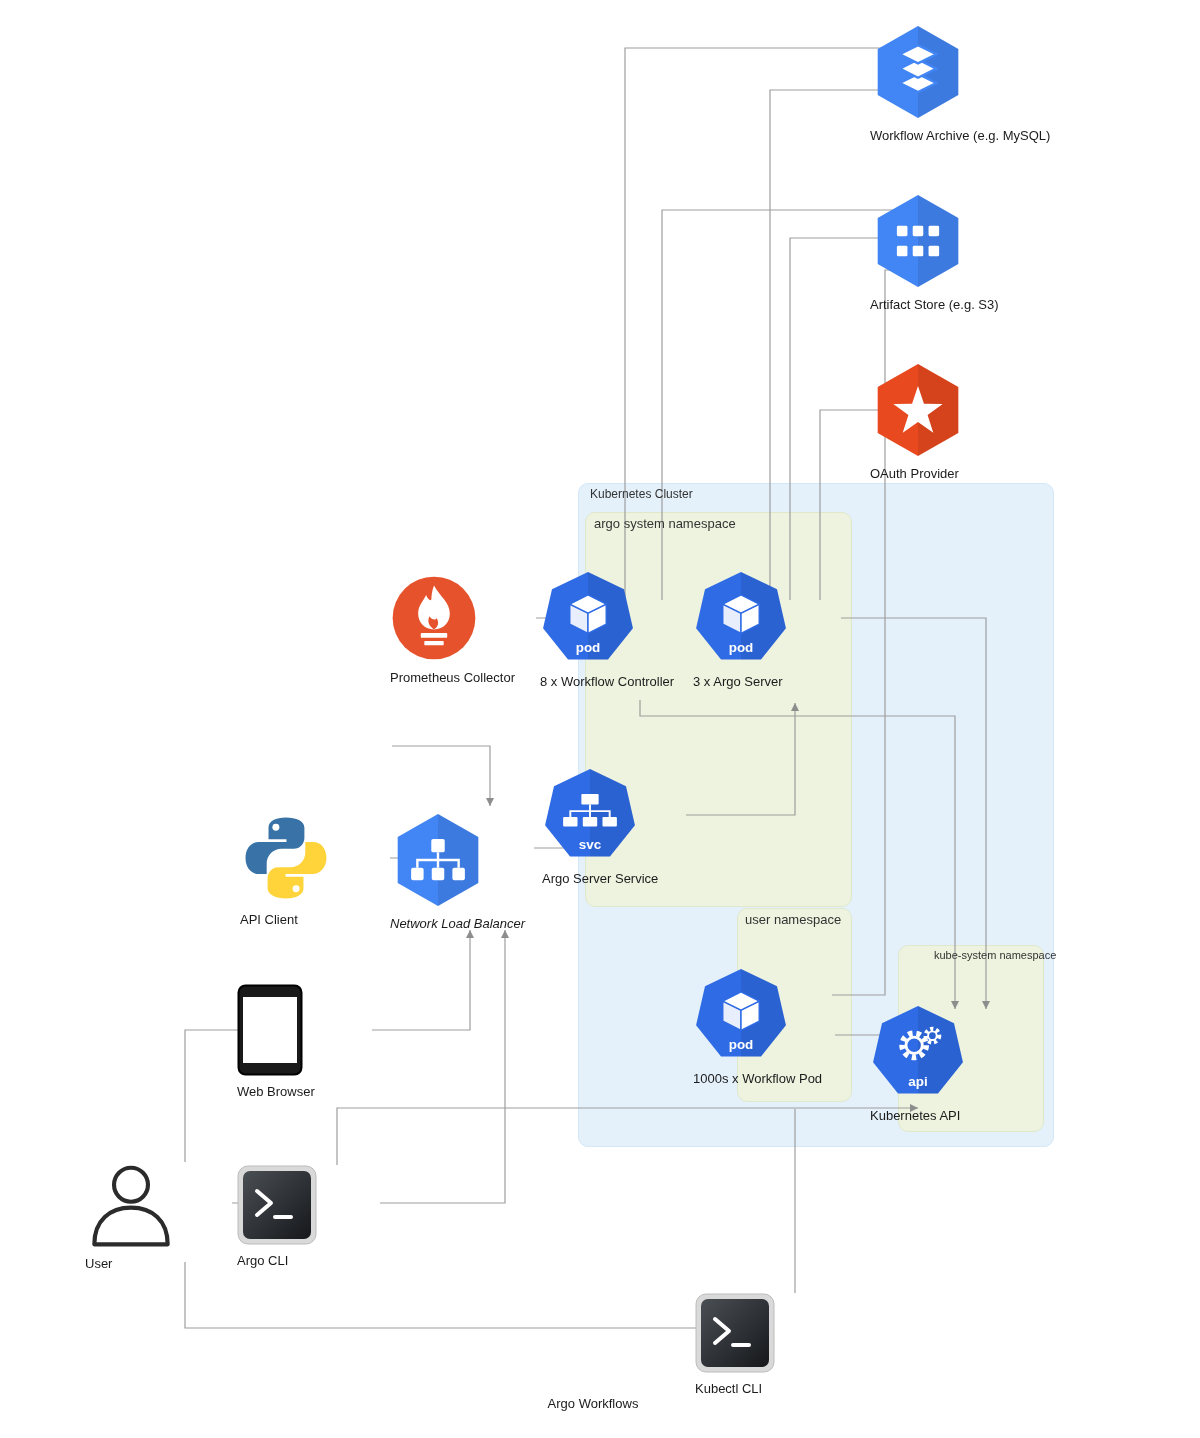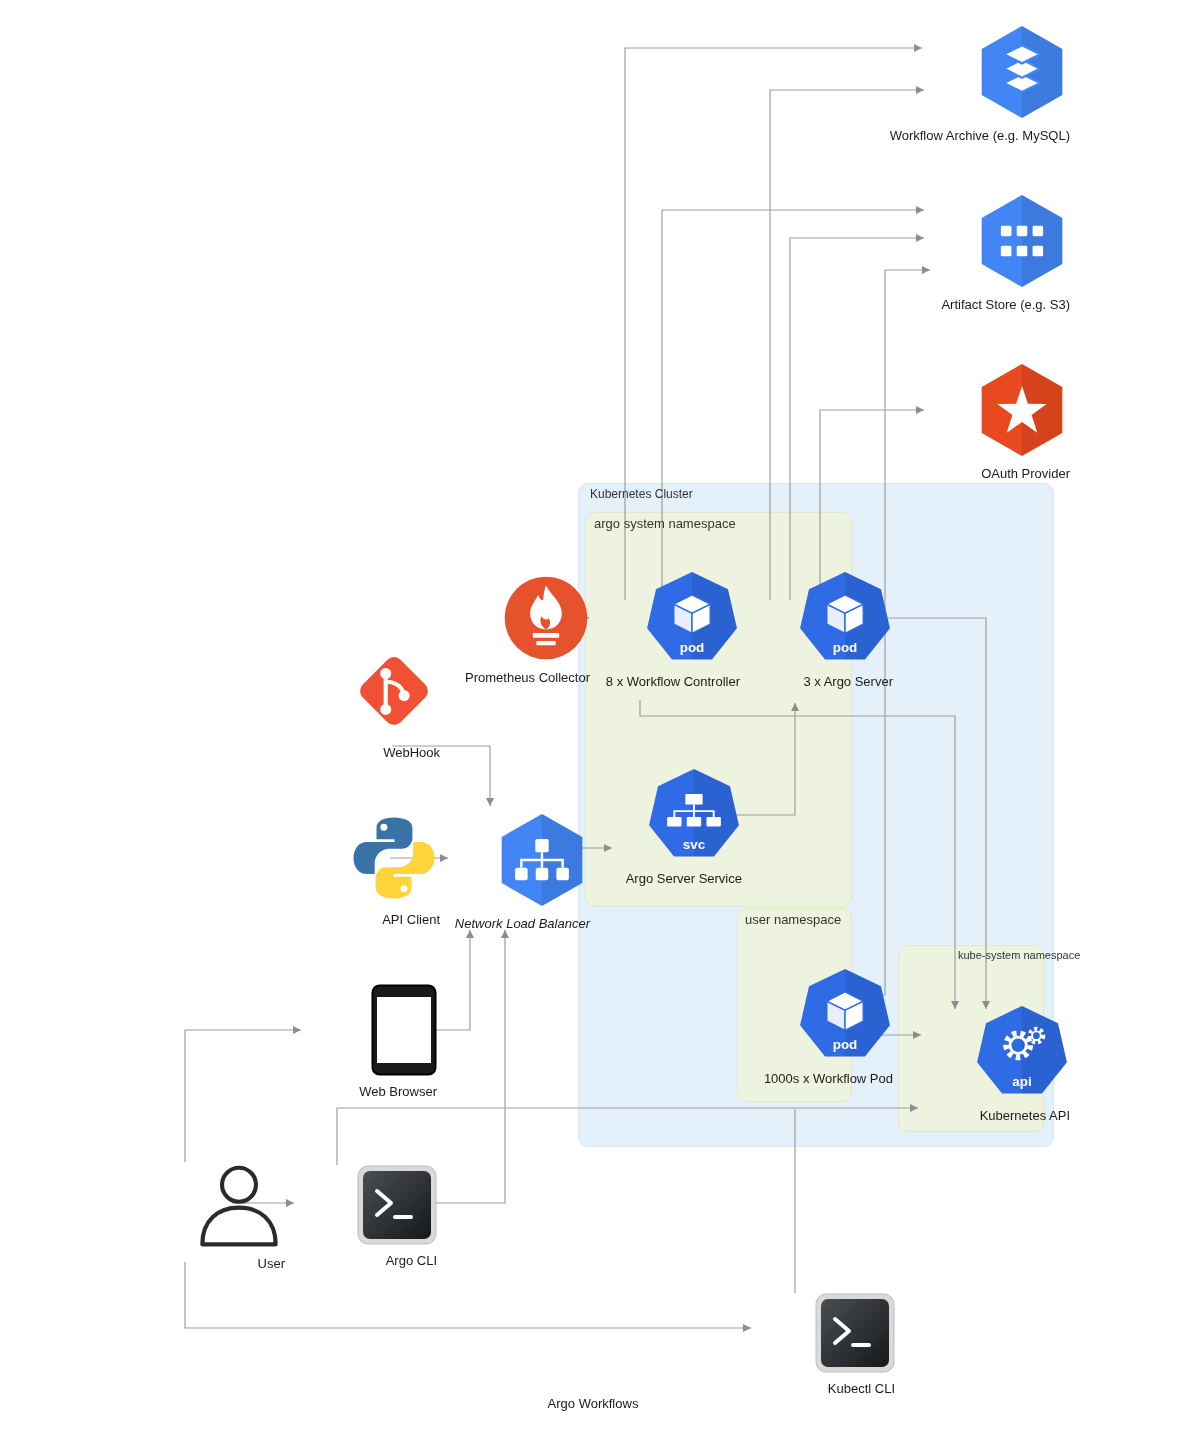--- a/index.html
+++ b/index.html
@@ -4,40 +4,40 @@
 <style>
   html,body{margin:0;padding:0;background:#fff;}
   body{font-family:"Liberation Sans",sans-serif;}
   .canvas{position:relative;width:1200px;height:1438px;background:#fff;overflow:hidden;}
   .container-box{position:absolute;border-radius:10px;z-index:1;}
   .cluster{background:#e4f1fb;border:1px solid #d4e7f6;}
   .namespace{background:#eef3df;border:1px solid #e0e8cb;}
   .container-label{position:absolute;font-size:13px;color:#333;z-index:6;white-space:nowrap;}
   .arrows{position:absolute;left:0;top:0;z-index:5;}
   .arrows polyline{fill:none;stroke:#9e9e9e;stroke-width:1.2px;}
-  .node{position:absolute;width:200px;display:flex;flex-direction:column;align-items:flex-end;z-index:10;}
+  .node{position:absolute;width:200px;display:flex;flex-direction:column;align-items:flex-start;z-index:10;}
   .nlabel{margin-top:8px;font-size:13px;color:#1b1b1b;text-align:center;line-height:1.25;white-space:nowrap;}
   .title{position:absolute;font-size:13px;color:#1b1b1b;z-index:10;width:200px;text-align:center;}
 </style>
 </head>
 <body>
 
 <div class="canvas">
 
   <div class="container-box cluster" style="left:578px;top:483px;width:474px;height:662px;"></div>
   <div class="container-label" style="left:590px;top:487px;font-size:12px;">Kubernetes Cluster</div>
 
   <div class="container-box namespace" style="left:585px;top:512px;width:265px;height:393px;"></div>
   <div class="container-label" style="left:594px;top:516px;">argo system namespace</div>
 
   <div class="container-box namespace" style="left:737px;top:908px;width:113px;height:192px;"></div>
   <div class="container-label" style="left:745px;top:912px;">user namespace</div>
 
   <div class="container-box namespace" style="left:898px;top:945px;width:144px;height:185px;"></div>
-  <div class="container-label" style="left:958px;top:949px;font-size:11px;">kube-system namespace</div>
+  <div class="container-label" style="left:934px;top:949px;font-size:11px;">kube-system namespace</div>
 
   <svg class="arrows" width="1200" height="1438" viewBox="0 0 1200 1438">
     <defs>
       <marker id="arr" markerWidth="9" markerHeight="8" refX="8" refY="4" orient="auto" markerUnits="userSpaceOnUse">
         <path d="M0 0 L8 4 L0 8 Z" fill="#8d8d8d"></path>
       </marker>
     </defs>
     <polyline points="625,600 625,48 922,48" marker-end="url(#arr)"></polyline>
     <polyline points="770,600 770,90 924,90" marker-end="url(#arr)"></polyline>
     <polyline points="662,600 662,210 924,210" marker-end="url(#arr)"></polyline>
@@ -101,35 +101,20 @@
 
   <div class="node" style="left:870px;top:362px;">
     <svg width="96" height="96" viewBox="0 0 100 100">
       <polygon points="50,2 92,26 92,74 50,98 8,74 8,26" fill="#e8491f"></polygon>
       <polygon points="50,2 92,26 92,74 50,98" fill="rgba(0,0,0,0.08)"></polygon>
       <polygon points="50,25 56.2,43.5 75.7,43.7 60,55.2 65.9,73.8 50,62.5 34.1,73.8 40,55.2 24.3,43.7 43.8,43.5" fill="#fff"></polygon>
     </svg>
     <div class="nlabel">OAuth Provider</div>
   </div>
 
-  <div class="node" style="left:240px;top:645px;">
-    <svg width="92" height="92" viewBox="0 0 100 100">
-      <rect x="21" y="21" width="58" height="58" rx="10" transform="rotate(45 50 50)" fill="#f05033"></rect>
-      <g stroke="#fff" stroke-width="4.5" fill="none" stroke-linecap="round">
-        <line x1="41" y1="32" x2="41" y2="70"></line>
-        <path d="M41 40 C50 40 58 44 60 52"></path>
-      </g>
-      <g fill="#fff">
-        <circle cx="41" cy="31" r="6"></circle>
-        <circle cx="41" cy="70" r="6"></circle>
-        <circle cx="61" cy="55" r="6"></circle>
-      </g>
-    </svg>
-    <div class="nlabel">WebHook</div>
-  </div>
 
   <div class="node" style="left:240px;top:812px;">
     <svg width="92" height="92" viewBox="0 0 100 100">
       <path fill="#3872a6" d="M50 6 C39 6 31 9.8 31 17 v12.5 h19.5 v3 H20.5 C12 32.5 6 39.8 6 50 c0 10.2 6 17.5 14.5 17.5 H29 V56 c0-8.8 7.2-16 16-16 h13.5 C65 40 70 34.6 70 28 V17 c0-7.2-9-11-20-11 z"></path>
       <circle cx="39" cy="16.5" r="3.8" fill="#fff"></circle>
       <path fill="#ffd43b" d="M50 94 C61 94 69 90.2 69 83 V70.5 H49.5 v-3 h29 C87 67.5 94 60.2 94 50 c0-10.2-6-17.5-14.5-17.5 H71 V44 c0 8.8-7.2 16-16 16 H41.5 C35 60 30 65.4 30 72 v11 c0 7.2 9 11 20 11 z"></path>
       <circle cx="61" cy="83.5" r="3.8" fill="#fff"></circle>
     </svg>
     <div class="nlabel">API Client</div>
   </div>

